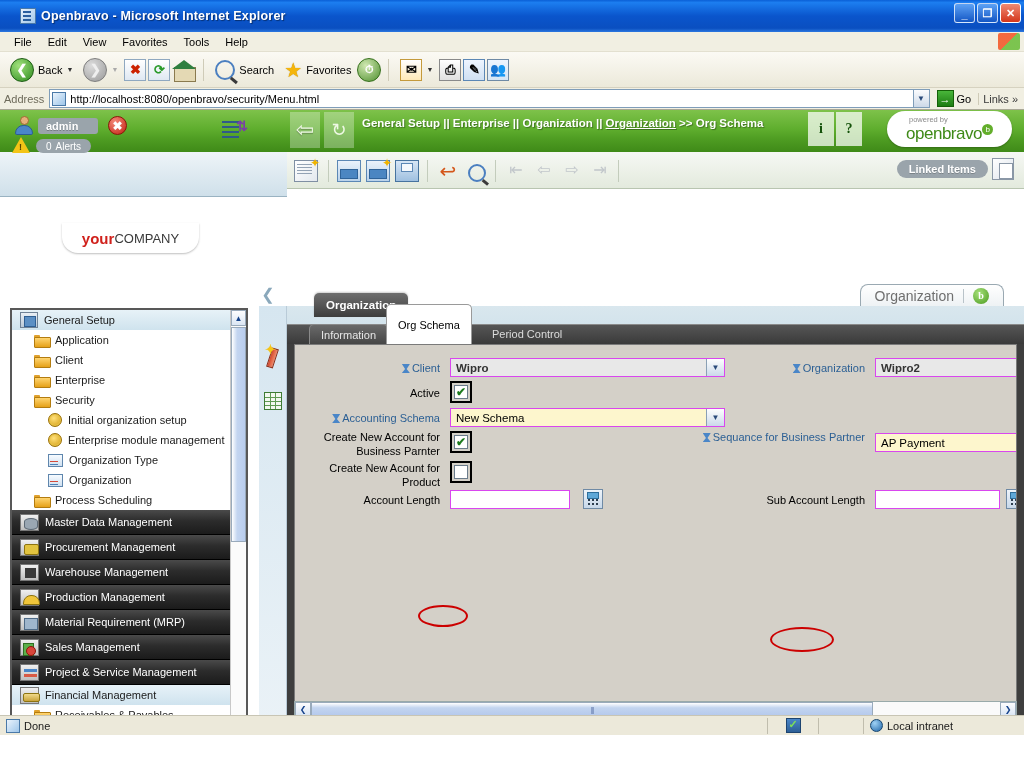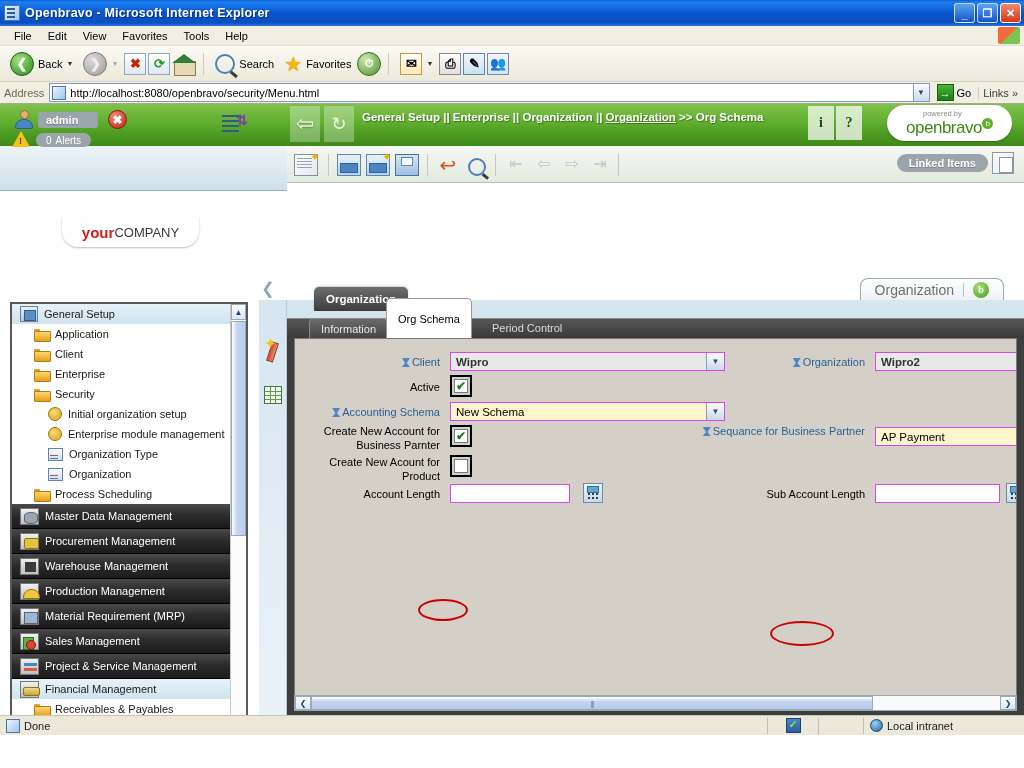--- a/index.html
+++ b/index.html
@@ -7,24 +7,24 @@
     margin: 0; padding: 0;
     width: 1024px; height: 768px;
     overflow: hidden;
     font-family: "Liberation Sans", sans-serif;
     font-size: 11px;
     background: #ffffff;
   }
 
   
   .titlebar {
-    height: 26px;
+    height: 32px;
     background: linear-gradient(180deg,#0a5fd6 0%,#1c7ef0 8%,#0a55cc 50%,#0a4fc0 88%,#2b77e0 100%);
     display: flex; align-items: center;
-    padding-left: 4px;
+    padding-left: 20px;
     position: relative;
   }
   .titlebar .ico {
     width: 16px; height: 16px; margin-right: 5px;
     background: linear-gradient(135deg,#e9f2fb,#9ec6ea);
     border: 1px solid #4a79a8;
     position: relative; flex: none;
   }
   .titlebar .ico:after {
     content:''; position:absolute; left:2px; top:2px; right:4px; height:2px;
@@ -137,21 +137,21 @@
     display:flex; align-items:center; justify-content:center;
     color:#14520a; font-weight:bold; font-size:14px;
     font-family:"Liberation Serif", serif;
   }
   .ob-pill {
     position:absolute; right:12px; top:1px; width:125px; height:36px;
     background:#fff; border-radius:18px;
     display:flex; flex-direction:column; align-items:center; justify-content:center;
     box-shadow:0 1px 2px rgba(0,0,0,.25);
   }
-  .ob-pill .pb { font-size:7.5px; color:#8a8a8a; line-height:8px; align-self:flex-start; margin-left:36px;}
+  .ob-pill .pb { font-size:7.5px; color:#8a8a8a; line-height:8px; align-self:flex-start; margin-left:22px;}
   .ob-pill .obname { font-size:17px; color:#3f8a18; line-height:17px; font-weight:normal; letter-spacing:-.5px;}
   .obdot { display:inline-block; width:11px; height:11px; border-radius:50%; background:#63ae2b; color:#fff; font-size:8px; text-align:center; line-height:11px; vertical-align:super;}
 
   
   .userbar {
     position:absolute; left:0; top:42px; width:287px; height:45px;
     background: linear-gradient(180deg,#eef4f8,#cfe0ea);
     border-bottom:1px solid #9ab3c2;
   }
   .userchip {

